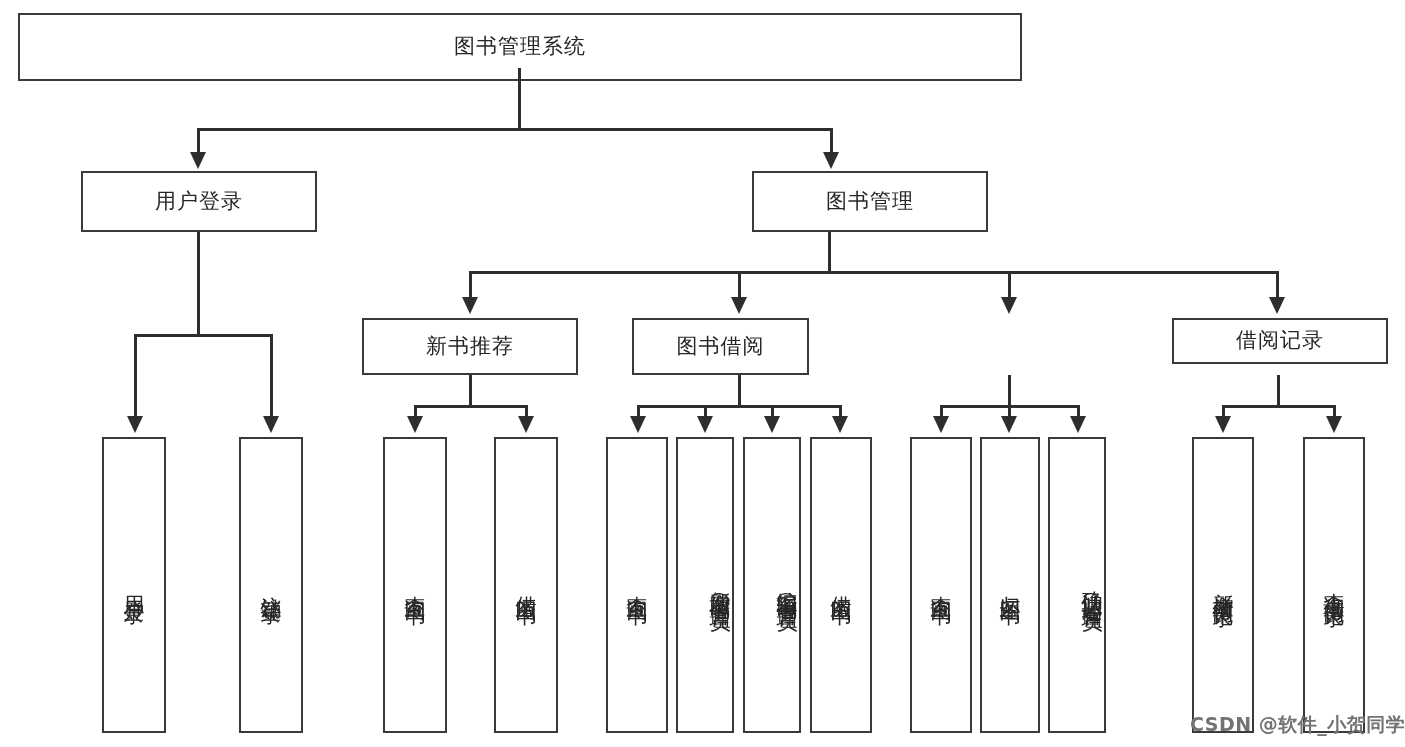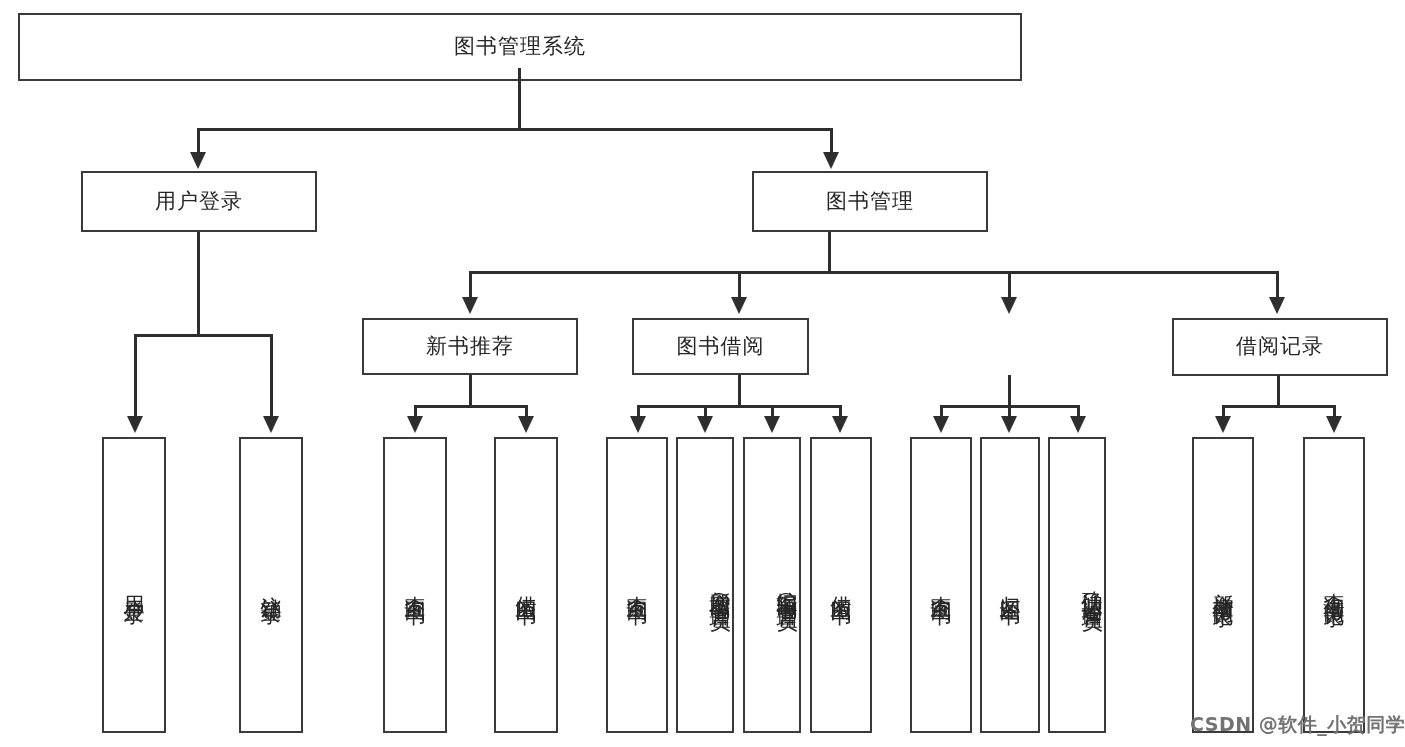--- a/index.html
+++ b/index.html
@@ -126,21 +126,21 @@
 
   <div class="conn v" style="left:1276px; top:271px; width:3px; height:28px;"></div>
   <div class="arrow" style="left:1269px; top:297px;"></div>
 
   <div class="node h-node" style="left:362px; top:318px; width:216px; height:57px;align-items:center;">
     <span class="node-label">新书推荐</span>
   </div>
   <div class="node h-node" style="left:632px; top:318px; width:177px; height:57px;">
     <span class="node-label">图书借阅</span>
   </div>
-  <div class="node h-node" style="left:1172px; top:318px; width:216px; height:58px;">
+  <div class="node h-node" style="left:1172px; top:318px; width:216px; height:46px;">
     <span class="node-label">借阅记录</span>
   </div>
 
   <div class="conn v" style="left:469px; top:375px; width:3px; height:33px;"></div>
   <div class="conn h" style="left:414px; top:405px; width:114px; height:3px;"></div>
   <div class="conn v" style="left:414px; top:405px; width:3px; height:13px;"></div>
   <div class="arrow" style="left:407px; top:416px;"></div>
   <div class="conn v" style="left:525px; top:405px; width:3px; height:13px;"></div>
   <div class="arrow" style="left:518px; top:416px;"></div>
 

